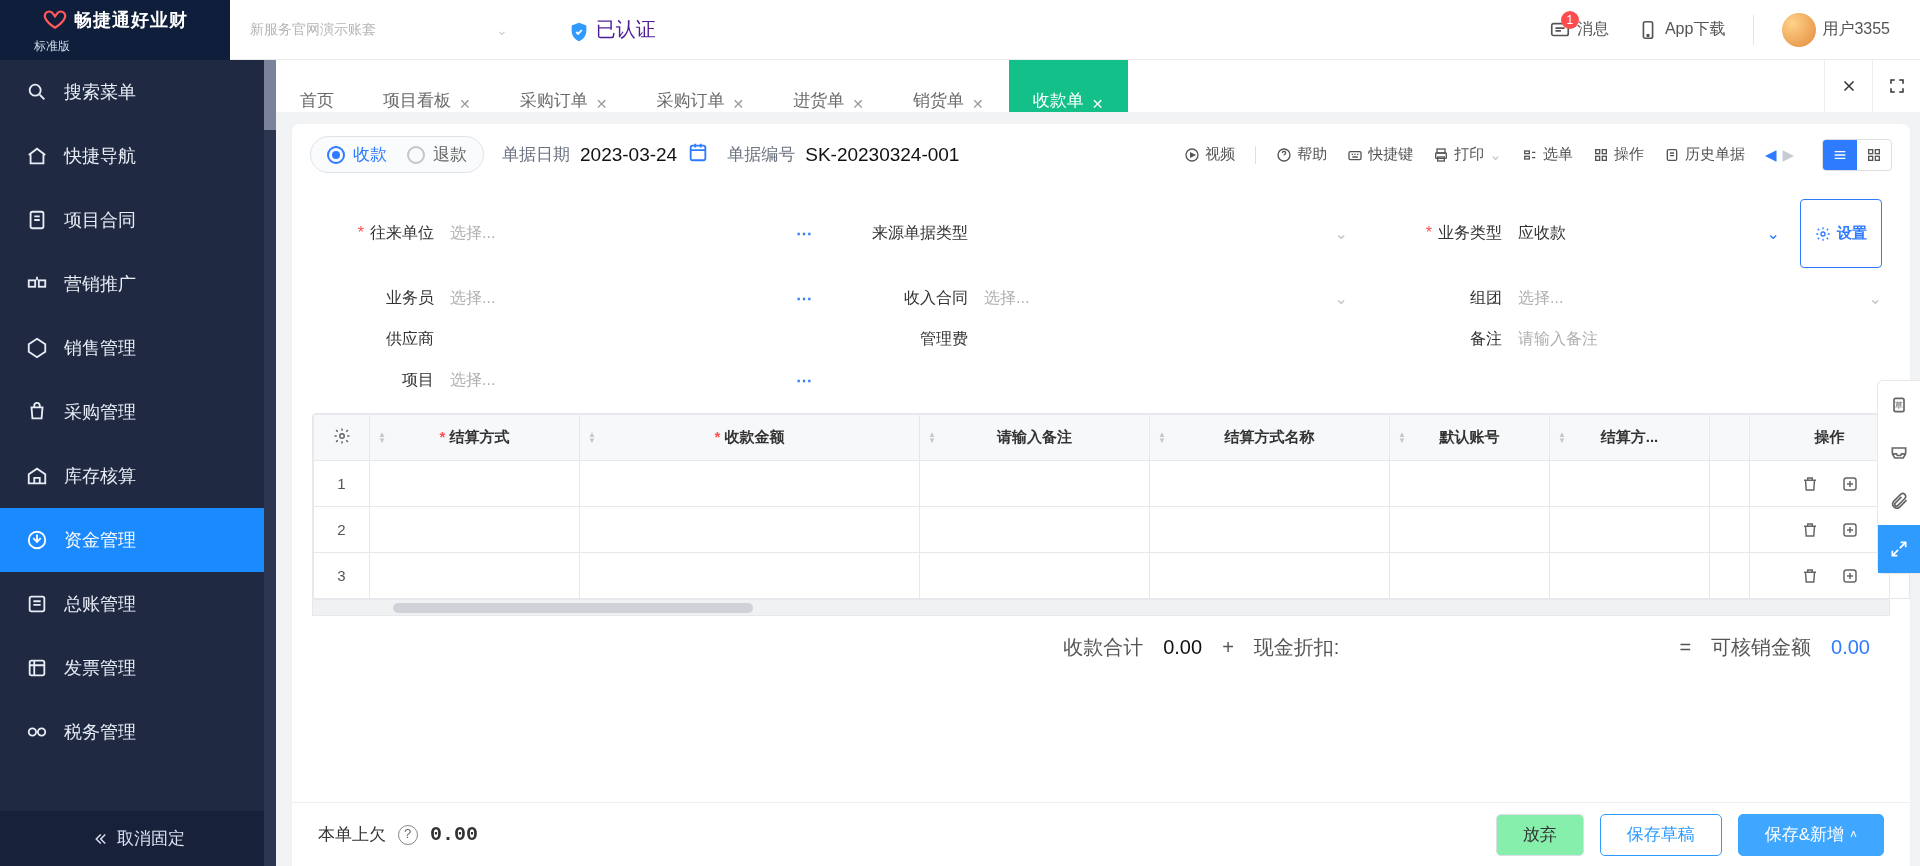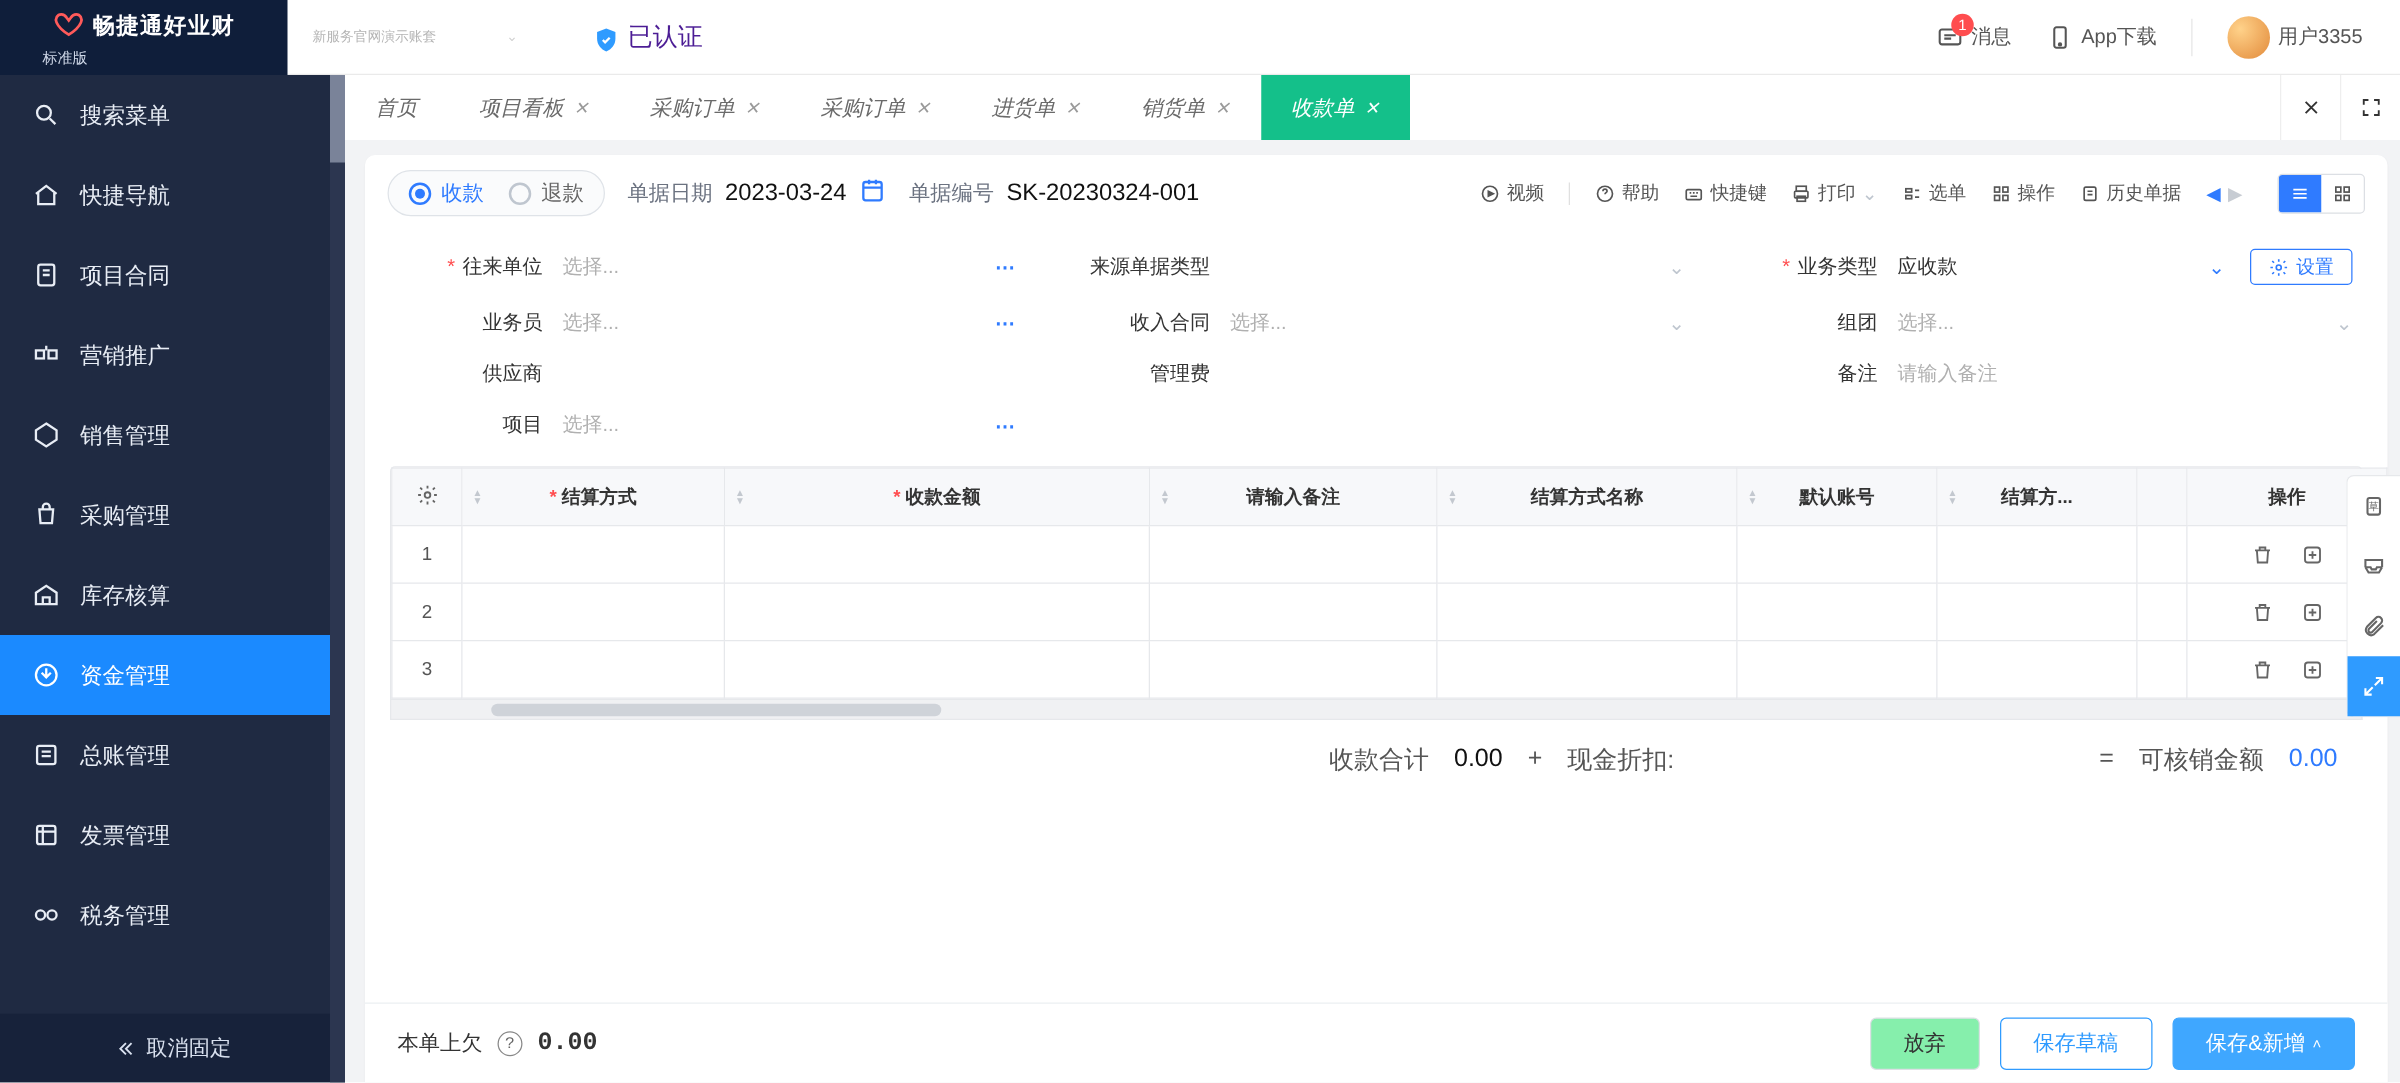--- a/index.html
+++ b/index.html
@@ -4,21 +4,21 @@
 <style>
 * { margin: 0; padding: 0; box-sizing: border-box; }
 body { font-family: "Microsoft YaHei", "PingFang SC", sans-serif; font-size: 14px; color: #333; background: #fff; overflow: hidden; width: 1920px; height: 866px; }
 
 
 .topbar { display: flex; align-items: center; height: 60px; background: #fff; border-bottom: 1px solid #eaeaea; }
 .logo-area { width: 230px; height: 60px; background: #0f1e3a; color: #fff; display: flex; flex-direction: column; align-items: center; justify-content: center; flex-shrink: 0; }
 .logo-row { display: flex; align-items: center; gap: 6px; font-size: 18px; font-weight: 600; letter-spacing: 1px; }
 .logo-icon svg { width: 26px; height: 26px; }
 .logo-sub { font-size: 12px; margin-top: 2px; color: #cfd8e8; align-self: flex-start; margin-left: 34px; }
-.tenant-select { flex: 0 0 auto; margin-left: 20px; display: flex; align-items: center; gap: 56px; color: #b5b5b5; font-size: 11px; cursor: pointer; }
+.tenant-select { flex: 0 0 auto; margin-left: 20px; display: flex; align-items: center; gap: 120px; color: #b5b5b5; font-size: 14px; cursor: pointer; }
 .tenant-select .chev { color: #d0d0d0; }
 .verified { margin-left: 60px; display: flex; align-items: flex-end; gap: 6px; color: #4c1d95; font-size: 20px; }
 .verified svg { width: 22px; height: 22px; }
 .topbar-spacer { flex: 1; }
 .top-actions { display: flex; align-items: center; gap: 28px; padding-right: 30px; }
 .top-action { display: flex; align-items: center; gap: 6px; color: #555; cursor: pointer; position: relative; font-size: 16px; }
 .top-action svg { width: 22px; height: 22px; }
 .badge { position: absolute; top: -8px; left: 12px; background: #ff4d4f; color: #fff; border-radius: 10px; min-width: 18px; height: 18px; font-size: 12px; display: flex; align-items: center; justify-content: center; padding: 0 4px; }
 .avatar { width: 34px; height: 34px; border-radius: 50%; background: radial-gradient(circle at 30% 30%, #ffd28a, #e28a3a); display: inline-block; }
 .top-divider { width: 1px; height: 30px; background: #e6e6e6; }
@@ -34,21 +34,21 @@
 .side-item.active { background: #1b8aff; color: #fff; }
 .side-item svg { width: 22px; height: 22px; flex-shrink: 0; }
 .side-footer { margin-top: auto; background: #17223a; display: flex; align-items: center; justify-content: center; gap: 8px; padding: 16px 0; cursor: pointer; font-size: 17px; }
 .side-footer svg { width: 18px; height: 18px; }
 
 
 .main { flex: 1; background: #f2f3f5; display: flex; flex-direction: column; min-width: 0; }
 
 
 .tabbar { display: flex; align-items: stretch; background: #fff; height: 52px; }
-.tab { display: flex; align-items: center; gap: 8px; padding: 0 24px; color: #6a6a6a; cursor: pointer; font-size: 17px; border-right: 1px solid transparent; font-style: italic; }
+.tab { display: flex; align-items: flex-end; gap: 8px; padding: 0 24px; color: #6a6a6a; cursor: pointer; font-size: 17px; border-right: 1px solid transparent; }
 .tab .close { font-size: 14px; color: #9a9a9a; }
 .tab.active { background: #14c08a; color: #fff; }
 .tab.active .close { color: #fff; }
 .tabbar-spacer { flex: 1; }
 .tab-ctrl { width: 48px; display: flex; align-items: center; justify-content: center; border-left: 1px solid #eee; cursor: pointer; }
 .tab-ctrl svg { width: 18px; height: 18px; }
 
 
 .page { margin: 12px 10px 0 16px; background: #fff; border-radius: 8px 8px 0 0; flex: 1; display: flex; flex-direction: column; min-height: 0; position: relative; box-shadow: 0 1px 2px rgba(0,0,0,0.04); }
 
@@ -83,21 +83,21 @@
 .form-area { padding: 8px 28px 4px 28px; overflow: auto; }
 .form-row { display: flex; gap: 40px; padding: 10px 0; }
 .field { display: flex; align-items: center; width: 33%; }
 .flabel { width: 130px; text-align: right; color: #333; font-size: 16px; padding-right: 16px; }
 .req::before { content: "*"; color: #ff4d4f; margin-right: 6px; }
 .fcontrol { flex: 1; display: flex; align-items: center; justify-content: space-between; color: #b0b0b0; font-size: 16px; }
 .fcontrol .ph { color: #b0b0b0; }
 .fcontrol .val { color: #333; }
 .lookup-icon { color: #2f7bff; letter-spacing: 2px; font-weight: bold; }
 .chev-d { color: #bfc6cf; }
-.settings-btn { border: 1px solid #2f7bff; color: #2f7bff; border-radius: 4px; padding: 4px 14px; display: flex; align-items: center; gap: 6px; cursor: pointer; font-size: 15px; margin-left: 20px; }
+.settings-btn { border: 1px solid #2f7bff; color: #2f7bff; border-radius: 4px; padding: 24px 14px; display: flex; align-items: center; gap: 6px; cursor: pointer; font-size: 15px; margin-left: 20px; font-weight: bold; }
 .settings-btn svg { width: 16px; height: 16px; }
 
 
 .table-wrap { margin: 8px 20px 0 20px; border: 1px solid #e6e8eb; border-radius: 4px 4px 0 0; }
 table { border-collapse: collapse; width: 100%; table-layout: fixed; }
 th, td { border: 1px solid #e6e8eb; height: 46px; padding: 0 10px; font-size: 15px; }
 th { background: #f7f8fa; color: #333; font-weight: 600; position: relative; }
 th .sorter { position: absolute; left: 8px; top: 50%; transform: translateY(-50%); display: flex; flex-direction: column; line-height: 6px; color: #c3c8cf; font-size: 8px; }
 th.req-col::before { content: "*"; color: #ff4d4f; margin-right: 4px; }
 .col-gear { width: 56px; text-align: center; }

